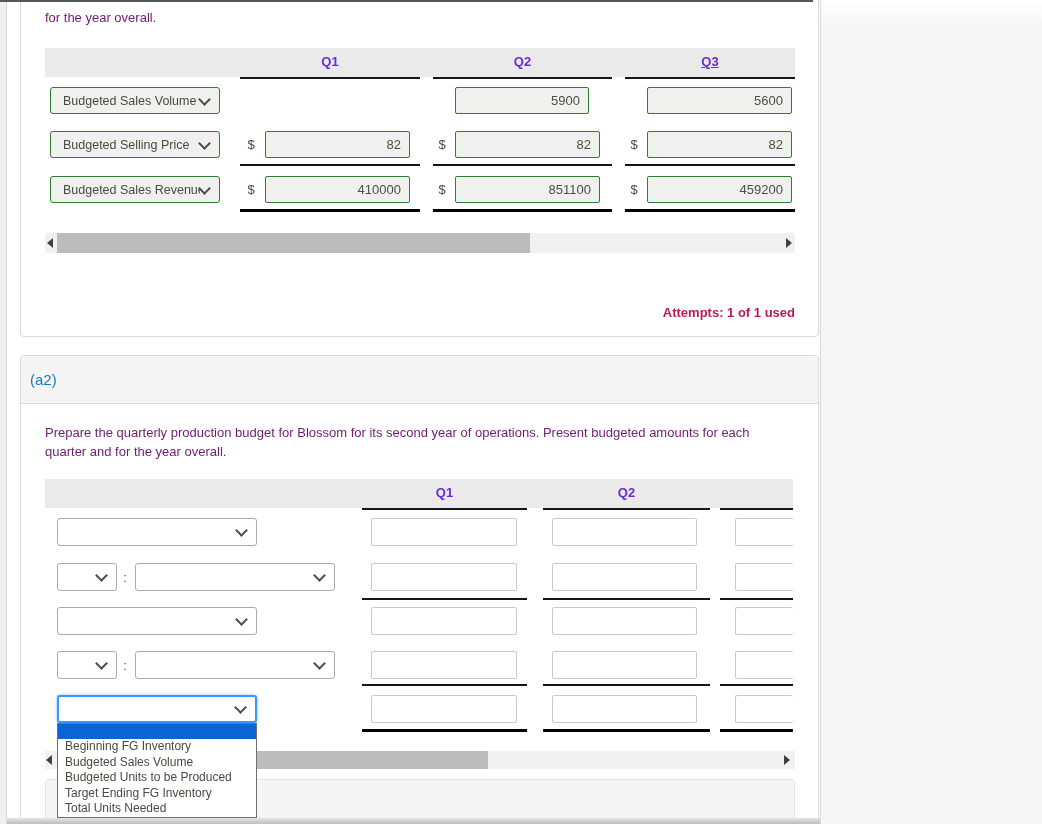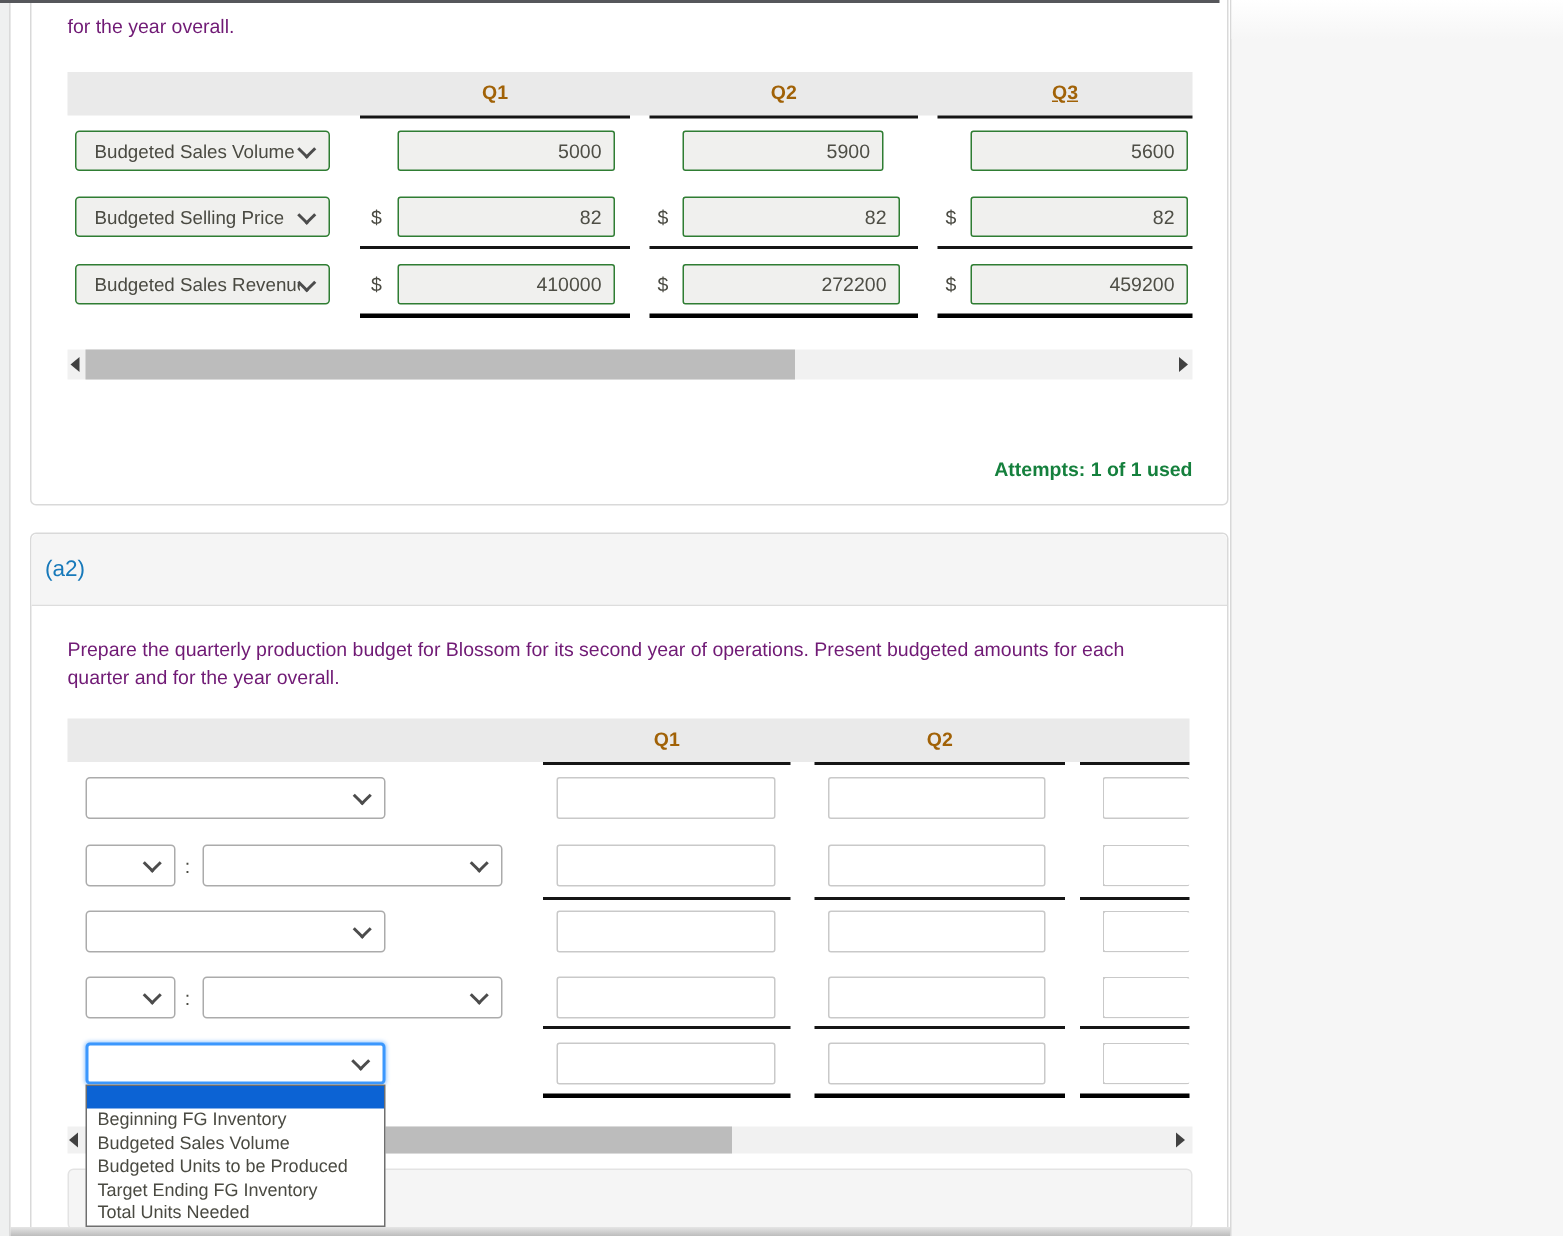--- a/index.html
+++ b/index.html
@@ -15,21 +15,21 @@
   .sel-label{white-space:nowrap;overflow:hidden;}
   .chev{width:7px;height:7px;border-right:2px solid #4c4c4c;border-bottom:2px solid #4c4c4c;
         transform:rotate(45deg);margin-top:-3px;flex:none;}
   .inp{display:flex;align-items:center;justify-content:flex-end;padding:0 8px;
        border-radius:2px;font-size:13px;color:#4e4e46;}
   .inp-green{background:#f0f0ee;border:1px solid #2f7d33;height:27px;}
   .inp-gray{background:#fff;border:1px solid #c9c9c9;height:28px;}
   .rule{background:#151515;height:2px;}
   .rule-thick{background:#000;height:3px;}
   .band{background:#eaeaea;}
-  .hdr{font-weight:bold;font-size:13px;color:#a16207;text-align:center;}
+  .hdr{font-weight:bold;font-size:13px;color:#6d28d9;text-align:center;}
   .dollar{font-size:13px;color:#4a4a42;display:flex;align-items:center;justify-content:center;}
   .track{background:#f1f1f1;}
   .thumb{background:#bcbcbc;}
   .tri-l{width:0;height:0;border-top:5px solid transparent;border-bottom:5px solid transparent;border-right:6px solid #414141;}
   .tri-r{width:0;height:0;border-top:5px solid transparent;border-bottom:5px solid transparent;border-left:6px solid #414141;}
   .bar{background:#f5f5f5;border:1px solid #e3e3e3;border-radius:4px;display:flex;
        align-items:center;padding-left:16px;font-size:14px;color:#4a4a42;}
   .txt{color:#701a75;font-size:13px;}
   .colon{display:flex;align-items:center;justify-content:center;font-size:13px;color:#4a4a42;}
   .dd{background:#fff;border:1px solid #6f6f6f;}
@@ -58,23 +58,20 @@
   <div class="abs hdr" style="left:433px;top:54px;width:179px;">Q2</div>
   <div class="abs hdr" style="left:625px;top:54px;width:170px;text-decoration:underline;">Q3</div>
   <div class="abs rule" style="left:240px;top:77px;width:180px;"></div>
   <div class="abs rule" style="left:433px;top:77px;width:179px;"></div>
   <div class="abs rule" style="left:625px;top:77px;width:170px;"></div>
 
   <div class="abs sel sel-green" style="left:50px;top:87px;width:170px;">
     <span class="sel-label">Budgeted Sales Volume</span>
     <span class="chev"></span>
   </div>
-  <div class="abs inp inp-green" style="left:265px;top:87px;width:145px;">
-      <span>5000</span>
-    </div>
   <div class="abs inp inp-green" style="left:455px;top:87px;width:134px;">
       <span>5900</span>
     </div>
   <div class="abs inp inp-green" style="left:647px;top:87px;width:145px;">
       <span>5600</span>
     </div>
 
   <div class="abs sel sel-green" style="left:50px;top:131px;width:170px;">
     <span class="sel-label">Budgeted Selling Price</span>
     <span class="chev"></span>
@@ -99,38 +96,38 @@
   <div class="abs sel sel-green" style="left:50px;top:176px;width:170px;">
     <span class="sel-label">Budgeted Sales Revenue</span>
     <span class="chev"></span>
   </div>
   <div class="abs dollar" style="left:243px;top:176px;width:16px;height:27px;">$</div>
   <div class="abs inp inp-green" style="left:265px;top:176px;width:145px;">
       <span>410000</span>
     </div>
   <div class="abs dollar" style="left:434px;top:176px;width:16px;height:27px;">$</div>
   <div class="abs inp inp-green" style="left:455px;top:176px;width:145px;">
-      <span>272200</span>
+      <span>851100</span>
     </div>
   <div class="abs dollar" style="left:626px;top:176px;width:16px;height:27px;">$</div>
   <div class="abs inp inp-green" style="left:647px;top:176px;width:145px;">
       <span>459200</span>
     </div>
 
   <div class="abs rule-thick" style="left:240px;top:209px;width:180px;"></div>
   <div class="abs rule-thick" style="left:433px;top:209px;width:179px;"></div>
   <div class="abs rule-thick" style="left:625px;top:209px;width:170px;"></div>
 
   <div class="abs track" style="left:45px;top:233px;width:750px;height:20px;"></div>
   <div class="abs thumb" style="left:57px;top:233px;width:473px;height:20px;"></div>
   <div class="abs tri-l" style="left:47px;top:238px;"></div>
   <div class="abs tri-r" style="left:786px;top:238px;"></div>
 
 
-  <div class="abs" style="left:545px;top:305px;width:250px;text-align:right;font-weight:700;font-size:13px;color:#15803d;">Attempts: 1 of 1 used</div>
+  <div class="abs" style="left:545px;top:305px;width:250px;text-align:right;font-weight:700;font-size:13px;color:#be185d;">Attempts: 1 of 1 used</div>
 
   <div class="abs card" style="left:20px;top:355px;width:799px;height:475px;border-radius:4px 4px 0 0;"></div>
   <div class="abs" style="left:21px;top:356px;width:797px;height:48px;background:#f5f5f5;border-bottom:1px solid #dddddd;border-radius:4px 4px 0 0;"></div>
   <div class="abs" style="left:30px;top:371px;font-size:15px;color:#1779ba;">(a2)</div>
 
   <div class="abs txt" style="left:45px;top:424px;width:718px;line-height:18.5px;">Prepare the quarterly production budget for Blossom for its second year of operations. Present budgeted amounts for each quarter and for the year overall.</div>
 
   <div class="abs band" style="left:45px;top:479px;width:748px;height:29px;"></div>
   <div class="abs hdr" style="left:362px;top:485px;width:165px;">Q1</div>
   <div class="abs hdr" style="left:543px;top:485px;width:167px;">Q2</div>

